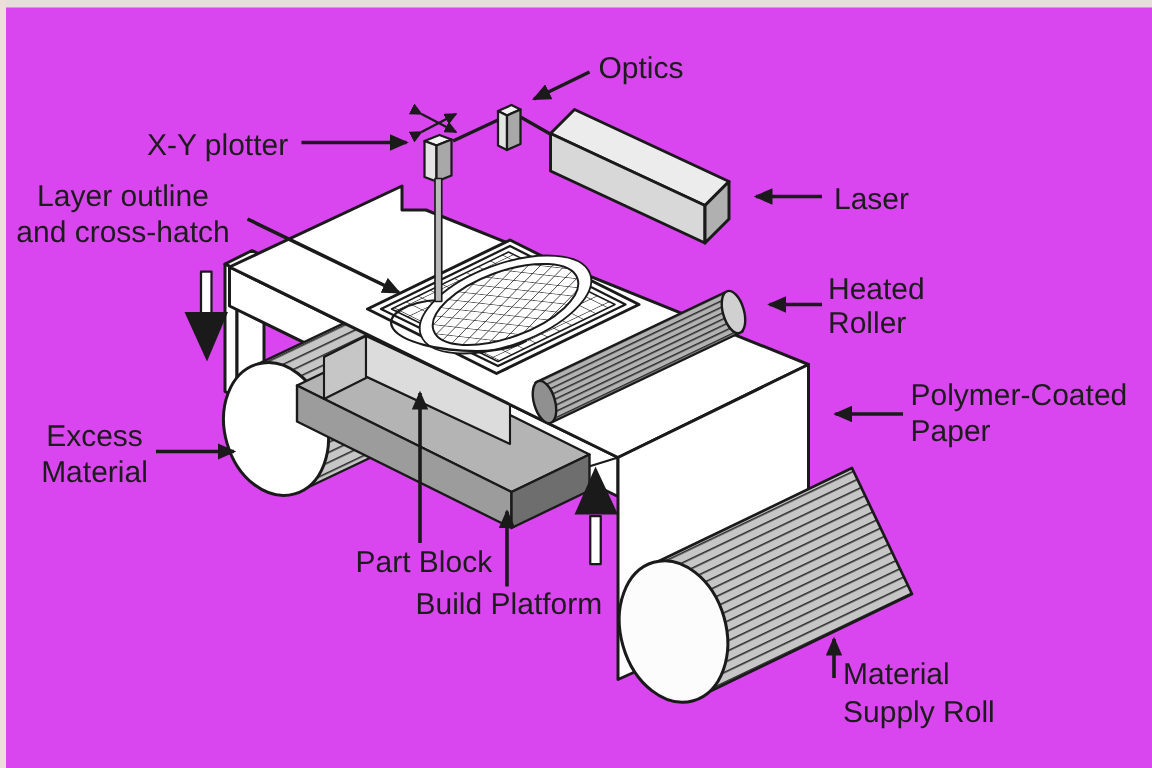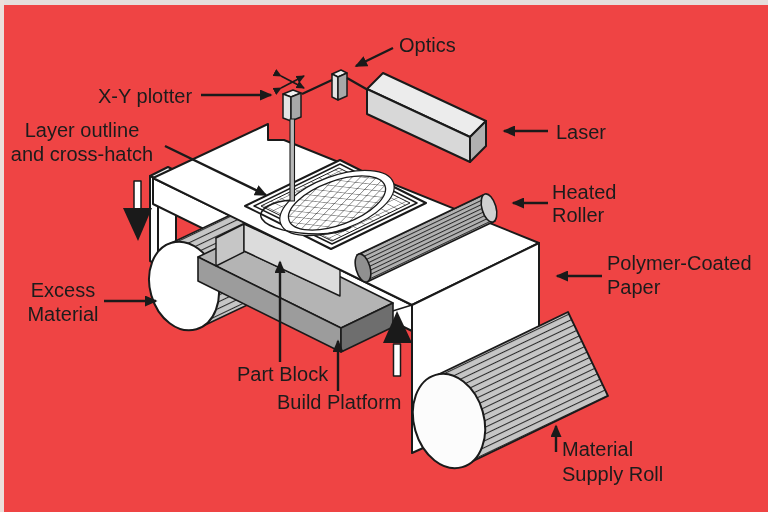--- a/index.html
+++ b/index.html
@@ -1,17 +1,17 @@
 <!DOCTYPE html>
 <html><head>
 <meta charset="utf-8">
 <style>
   html,body{margin:0;padding:0;background:#ffffff;}
   .stage{
-    position:relative;width:768px;height:512px;background:#ef4444;
+    position:relative;width:768px;height:512px;background:#d946ef;
     font-family:"Liberation Sans", sans-serif;overflow:hidden;
   }
   .stage svg{position:absolute;left:0;top:0;}
   text{
     font-family:"Liberation Sans", sans-serif;
     font-size:20px;
     fill:#1c1c1c;
   }
 </style>
 </head>

